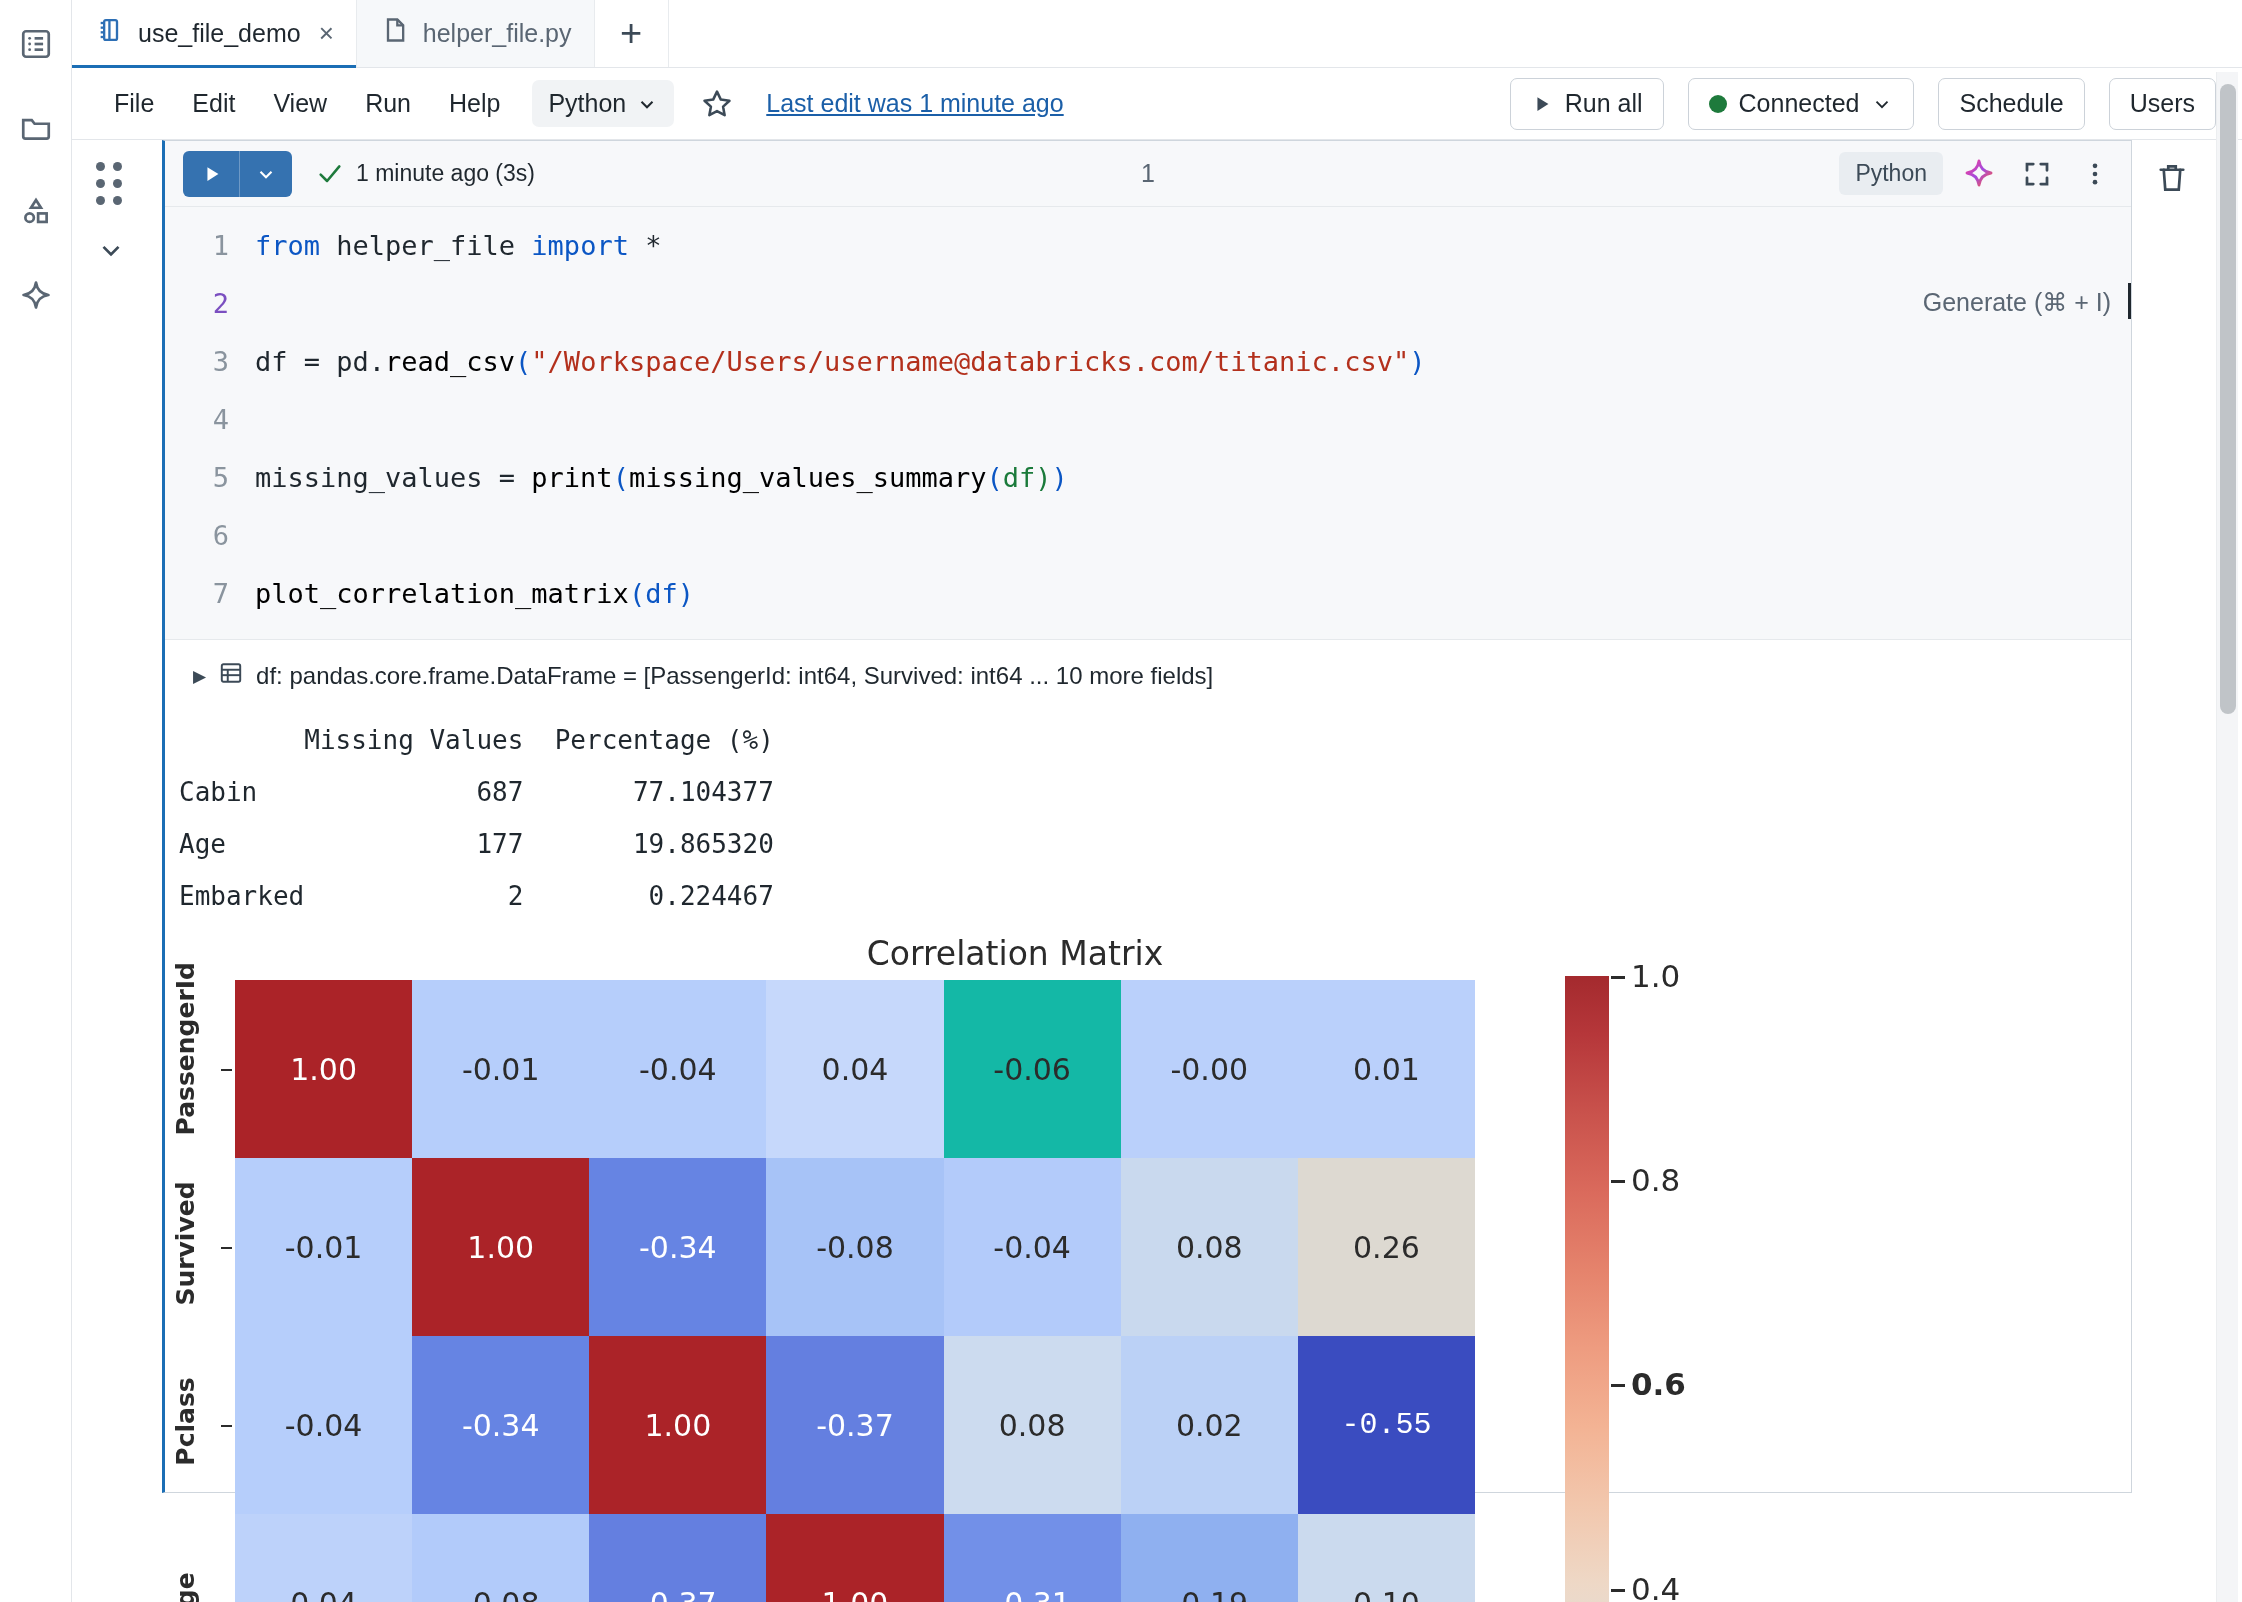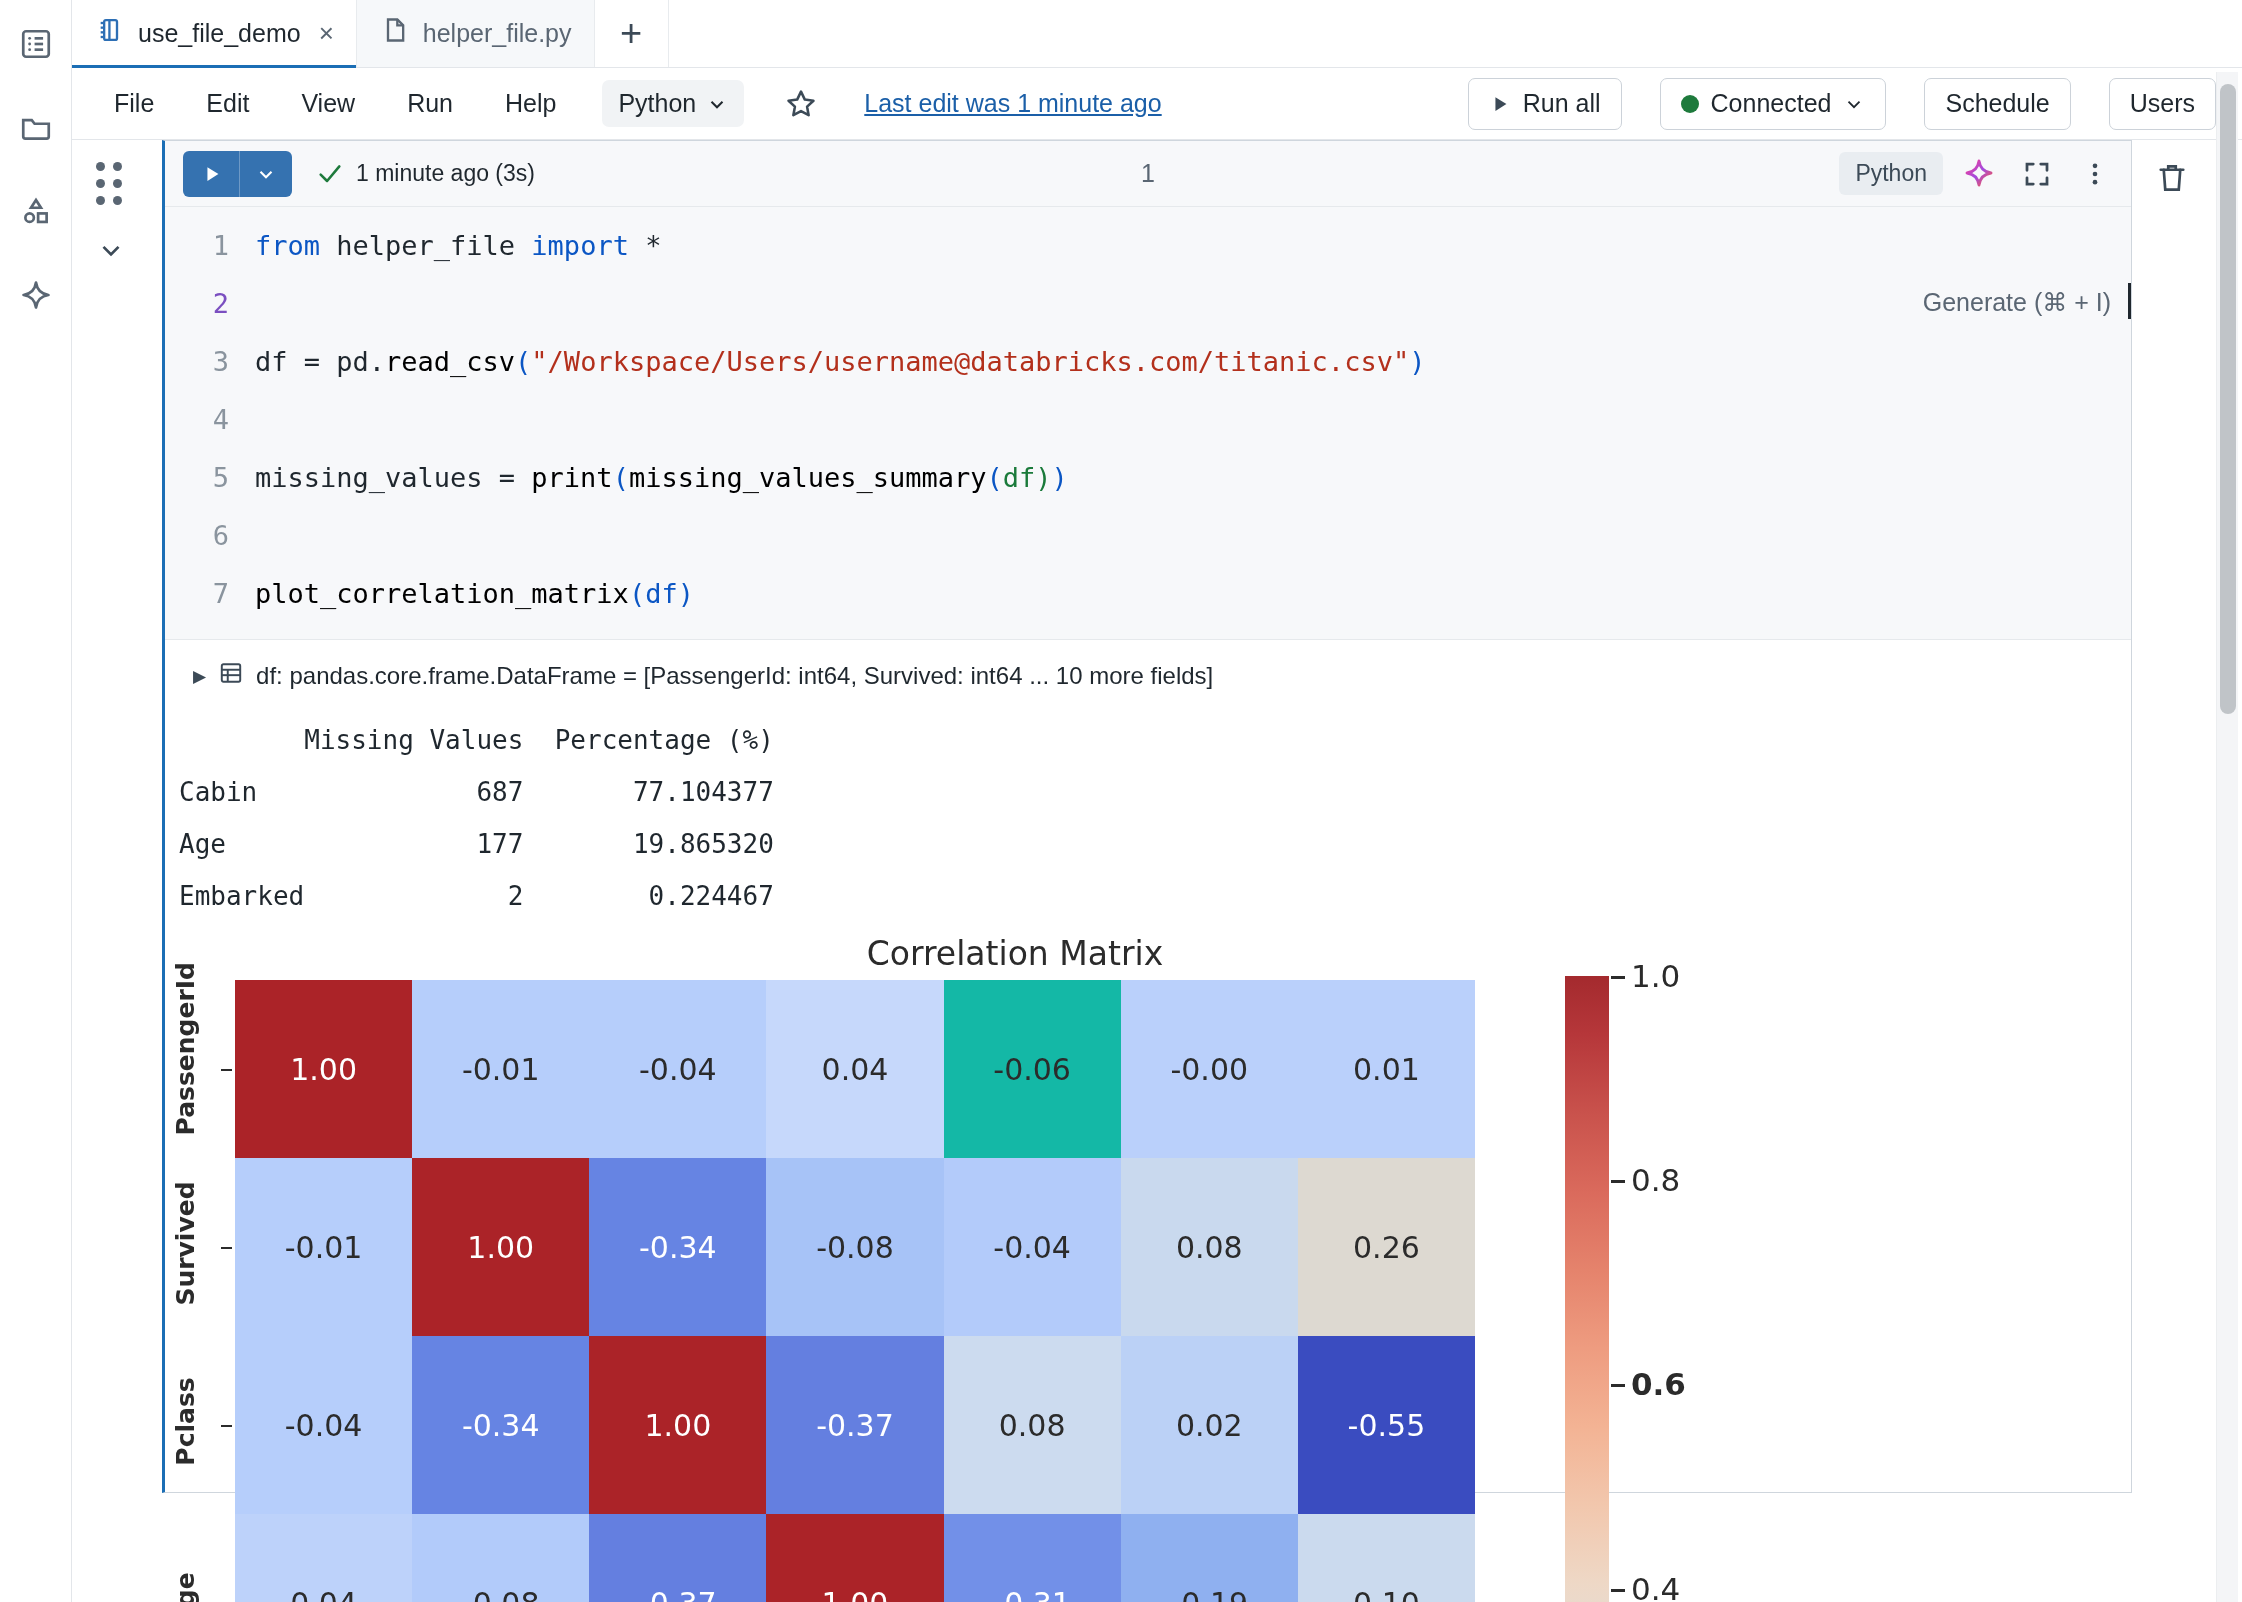--- a/index.html
+++ b/index.html
@@ -45,21 +45,21 @@
   .tab-add {
     width: 74px; height: 68px; display: flex; align-items: center; justify-content: center;
     font-size: 38px; color: #3c4a57; cursor: pointer; font-weight: 300;
     border-right: 1px solid #e8ebee;
   }
   .tabstrip-filler { flex: 1; background: #fff; height: 68px; border-bottom: 0; }
 
   
   .menubar {
     height: 72px; display: flex; align-items: center; padding: 0 26px 0 26px;
-    background: #fff; border-bottom: 1px solid #e3e6ea; flex: none; gap: 20px;
+    background: #fff; border-bottom: 1px solid #e3e6ea; flex: none; gap: 6px;
   }
   .menu-item {
     font-size: 25px; color: #1f272e; padding: 8px 16px; border-radius: 6px; cursor: pointer;
   }
   .lang-pill {
     display: flex; align-items: center; gap: 10px; font-size: 25px; color: #1f272e;
     background: #f1f3f5; border-radius: 7px; padding: 9px 16px; margin-left: 10px; cursor: pointer;
   }
   .star-btn { margin-left: 20px; cursor: pointer; display: flex; align-items: center; color: #3c4a57; }
   .lastedit {
@@ -461,21 +461,21 @@
                   <div class="hcell" style="background: rgb(167, 195, 247); color: rgb(43, 43, 43);">-0.08</div>
                   <div class="hcell" style="background: rgb(179, 203, 250); color: rgb(43, 43, 43);">-0.04</div>
                   <div class="hcell" style="background: rgb(201, 217, 238); color: rgb(43, 43, 43);">0.08</div>
                   <div class="hcell" style="background: rgb(221, 217, 209); color: rgb(43, 43, 43);">0.26</div>
                   <div class="hcell" style="background: rgb(182, 206, 251); color: rgb(43, 43, 43);">-0.04</div>
                   <div class="hcell" style="background: rgb(102, 132, 227); color: rgb(255, 255, 255);">-0.34</div>
                   <div class="hcell" style="background: rgb(171, 35, 40); color: rgb(255, 255, 255);">1.00</div>
                   <div class="hcell" style="background: rgb(100, 127, 224); color: rgb(255, 255, 255);">-0.37</div>
                   <div class="hcell" style="background: rgb(204, 219, 239); color: rgb(43, 43, 43);">0.08</div>
                   <div class="hcell" style="background: rgb(187, 209, 246); color: rgb(43, 43, 43);">0.02</div>
-                  <div class="hcell" style="background: rgb(58, 76, 192); color: rgb(255, 255, 255);">-0.55</div>
+                  <div class="hcell" style="background: rgb(58, 76, 192); color: rgb(255, 255, 255); font-family: Liberation Mono, monospace;">-0.55</div>
                   <div class="hcell" style="background: rgb(189, 210, 250); color: rgb(43, 43, 43);">0.04</div>
                   <div class="hcell" style="background: rgb(178, 203, 250); color: rgb(43, 43, 43);">-0.08</div>
                   <div class="hcell" style="background: rgb(100, 127, 224); color: rgb(255, 255, 255);">-0.37</div>
                   <div class="hcell" style="background: rgb(171, 35, 40); color: rgb(255, 255, 255);">1.00</div>
                   <div class="hcell" style="background: rgb(114, 144, 232); color: rgb(255, 255, 255);">-0.31</div>
                   <div class="hcell" style="background: rgb(143, 176, 240); color: rgb(43, 43, 43);">-0.19</div>
                   <div class="hcell" style="background: rgb(203, 218, 238); color: rgb(43, 43, 43);">0.10</div>
                 </div>
               <div class="cbar">
                 <div class="cbar-grad"></div>

